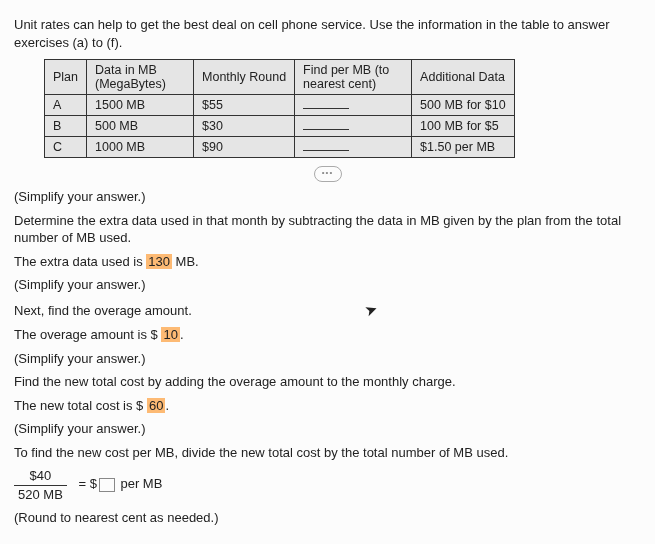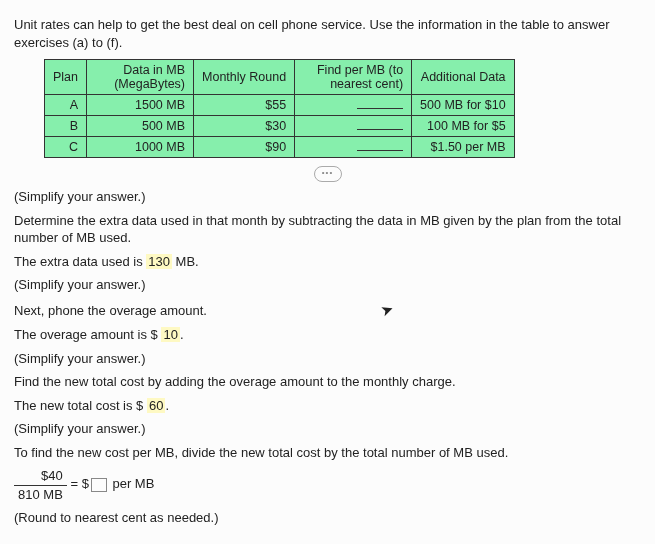--- a/index.html
+++ b/index.html
@@ -1,23 +1,23 @@
 <!DOCTYPE html>
 <html><head>
 <meta charset="utf-8">
 <style>
 body{margin:0;padding:10px 14px;font-family:Arial,Helvetica,sans-serif;font-size:13px;color:#222;background:#fcfcfc;width:655px;box-sizing:border-box}
 p{margin:6px 0;line-height:1.35}
 table{border-collapse:collapse;margin:8px 0 8px 30px}
-th,td{border:1px solid #333;padding:3px 8px;font-size:12.5px;text-align:right;background:#86efac}
+th,td{border:1px solid #333;padding:3px 8px;font-size:12.5px;text-align:left;background:#e5e5e5}
 th{font-weight:400}
 .blank{display:inline-block;border-bottom:1px solid #333;width:46px;height:10px}
-.hl{background:#fef9c3;padding:0 2px}
+.hl{background:#fdba74;padding:0 2px}
 .box{display:inline-block;border:1px solid #888;width:14px;height:12px;vertical-align:middle;margin:0 2px}
-.frac{display:inline-block;vertical-align:middle;text-align:right;margin-right:0}
+.frac{display:inline-block;vertical-align:middle;text-align:center;margin-right:8px}
 .frac .n{display:block;border-bottom:1px solid #333;padding:0 4px}
 .frac .d{display:block;padding:0 4px}
 .ell{display:block;width:26px;height:14px;border:1px solid #aaa;border-radius:8px;margin:6px auto;font-size:8px;line-height:12px;text-align:center;color:#888;letter-spacing:1px}
 .cursor{display:inline-block;font-size:15px;transform:rotate(-20deg)}
 </style>
 </head>
 <body>
 
 <p>Unit rates can help to get the best deal on cell phone service. Use the information in the table to answer exercises (a) to (f).</p>
 
@@ -57,35 +57,35 @@
 <span class="ell">•••</span>
 
 <p>(Simplify your answer.)</p>
 <p>Determine the extra data used in that month by subtracting the data in MB given by the plan from the total number of MB used.</p>
 
 <p>
 <span>The extra data used is </span><span class="hl">130</span><span> MB.</span>
 </p>
 <p>(Simplify your answer.)</p>
 
-<p><span>Next, phone the overage amount.</span> <span class="cursor" style="margin-left:170px">➤</span></p>
+<p><span>Next, find the overage amount.</span> <span class="cursor" style="margin-left:170px">➤</span></p>
 
 <p>
 <span>The overage amount is $ </span><span class="hl">10</span><span>.</span>
 </p>
 <p>(Simplify your answer.)</p>
 
 <p>Find the new total cost by adding the overage amount to the monthly charge.</p>
 
 <p>
 <span>The new total cost is $ </span><span class="hl">60</span><span>.</span>
 </p>
 <p>(Simplify your answer.)</p>
 
 <p>To find the new cost per MB, divide the new total cost by the total number of MB used.</p>
 
 <p>
 <span class="frac">
 <span class="n">$40</span>
-<span class="d">810 MB</span>
+<span class="d">520 MB</span>
 </span><span> = $</span><span class="box"></span><span> per MB</span>
 </p>
 <p>(Round to nearest cent as needed.)</p>
 
 </body></html>

